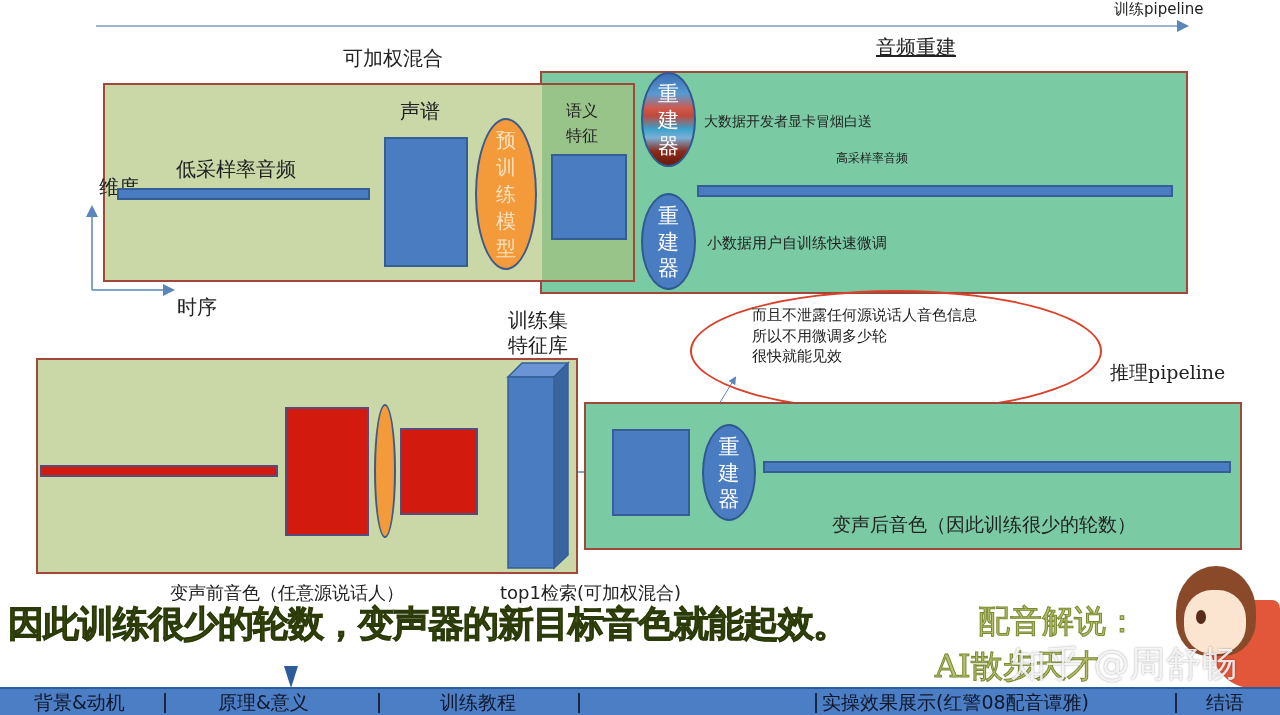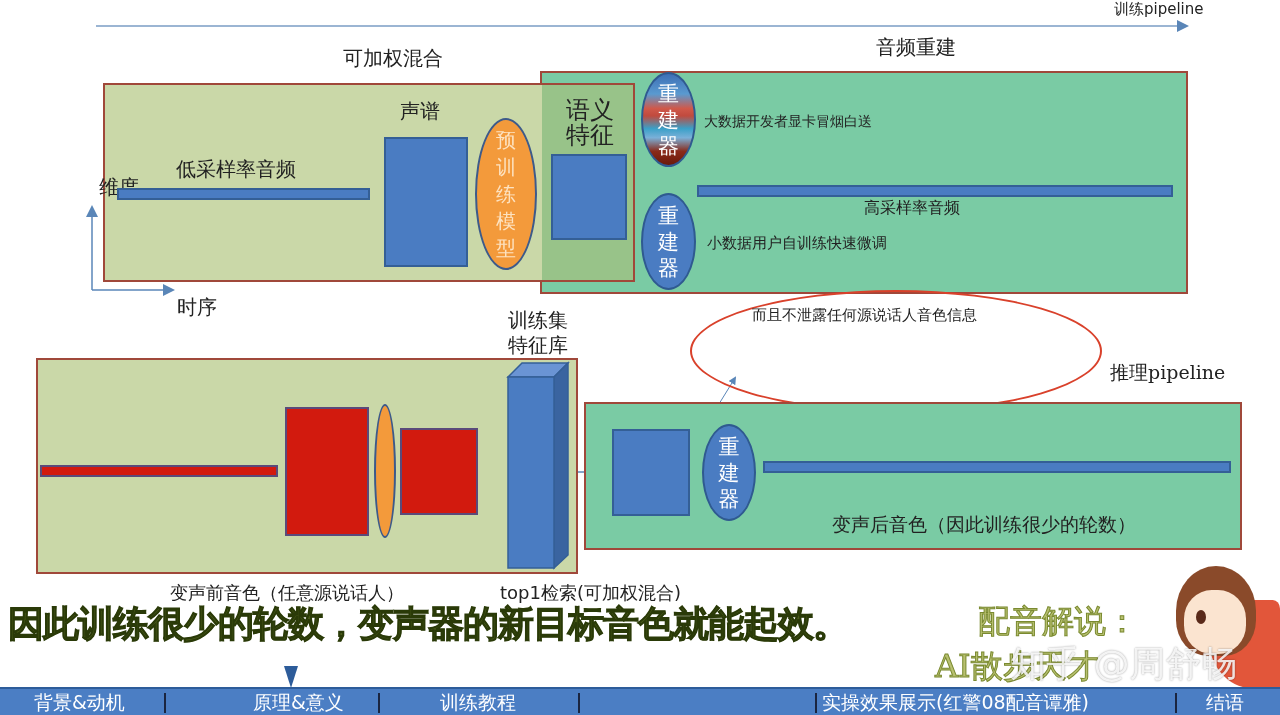--- a/index.html
+++ b/index.html
@@ -12,21 +12,21 @@
   .blue { position:absolute; background:#4a7cc2; border:2px solid #345f96; box-sizing:border-box; }
   .red { position:absolute; background:#d21a0e; border:2px solid #5a4a7a; box-sizing:border-box; }
   .ellipse { position:absolute; border-radius:50%; box-sizing:border-box; display:flex; flex-direction:column;
              align-items:center; justify-content:center; color:#fff; font-size:21px; line-height:26px; }
   .rebuild { background:#4a7cc2; border:2px solid #2f5a90; }
   .rebuild-grad { border:2px solid #2f5a90;
     background:linear-gradient(to bottom,#3d6fb5 0%,#5a9ad0 22%,#d0584a 38%,#c04a3e 46%,#3aa0c8 60%,#7ab0d8 70%,#8a2a1a 85%,#6a1a0a 100%); }
   .pretrain { background:#f39a3b; border:2px solid #3d5a8a; color:#fde2c0; }
   .navbar { position:absolute; left:0; top:687px; width:1280px; height:28px; background:#4b7ec4;
             border-top:2px solid #2d5c9a; box-sizing:border-box; display:flex; align-items:center;
-            font-family:"DejaVu Sans","Liberation Sans",sans-serif; font-size:19px; color:#ffffff; }
+            font-family:"DejaVu Sans","Liberation Sans",sans-serif; font-size:19px; color:#0f172a; }
   .nav-item { position:absolute; top:1px; white-space:nowrap; }
   .nav-sep { position:absolute; top:4px; width:2px; height:20px; background:#1a2540; }
   .caption { position:absolute; left:8px; top:600px; font-family:"DejaVu Sans","Liberation Sans",sans-serif;
              font-size:36px; font-weight:bold; color:#4a5a1a; letter-spacing:-1px;
              -webkit-text-stroke:1px #2a3a08; white-space:nowrap; }
   .dub { position:absolute; font-family:"DejaVu Serif","Liberation Serif",serif; font-size:32px;
          color:#b8c070; -webkit-text-stroke:1px #7a8a30; white-space:nowrap; }
   .watermark { position:absolute; font-family:"DejaVu Sans","Liberation Sans",sans-serif; font-size:36px;
                color:rgba(255,255,255,0.85); white-space:nowrap; text-shadow:0 0 2px rgba(0,0,0,0.4); }
 </style>
@@ -49,21 +49,21 @@
 
   <line x1="478" y1="472" x2="510" y2="472" stroke="#5a86b8" stroke-width="1.5" marker-end="url(#arr)"></line>
   <line x1="566" y1="472" x2="608" y2="472" stroke="#5a86b8" stroke-width="1.5" marker-end="url(#arr)"></line>
 
   <line x1="706" y1="425" x2="735" y2="378" stroke="#5a86b8" stroke-width="1" marker-end="url(#arr)"></line>
 </svg>
 
 <div class="lbl" style="left:1114px;top:0px;font-size:15px;font-family:'DejaVu Sans','Liberation Sans',sans-serif;">训练pipeline</div>
 
 <div class="lbl" style="left:343px;top:45px;font-size:20px;">可加权混合</div>
-<div class="lbl" style="left:876px;top:34px;font-size:20px;">音频重建</div>
+<div class="lbl" style="left:876px;top:34px;font-size:20px;text-decoration:underline;">音频重建</div>
 
 <div class="box-teal" style="left:540px;top:71px;width:648px;height:223px;"></div>
 <div class="box-green" style="left:103px;top:83px;width:532px;height:199px;"></div>
 <div class="abs" style="left:542px;top:85px;width:91px;height:195px;background:#8fbf84;opacity:0.85;"></div>
 
 <div class="lbl" style="left:55px;top:174px;font-size:20px;margin-left:44px;">维度</div>
 <div class="lbl" style="left:177px;top:294px;font-size:20px;">时序</div>
 
 <div class="lbl" style="left:176px;top:156px;font-size:20px;">低采样率音频</div>
 <div class="blue" style="left:117px;top:188px;width:253px;height:12px;"></div>
@@ -72,46 +72,48 @@
 <div class="blue" style="left:384px;top:137px;width:84px;height:130px;"></div>
 
 <div class="ellipse pretrain" style="left:475px;top:118px;width:62px;height:152px;font-size:20px;line-height:27px;">
   <span>预</span>
   <span>训</span>
   <span>练</span>
   <span>模</span>
   <span>型</span>
 </div>
 
-<div class="lbl" style="left:566px;top:98px;font-size:24px;line-height:25px;text-align:center;">
+<div class="lbl" style="left:566px;top:98px;font-size:16px;line-height:25px;text-align:center;">
   <div>语义</div>
   <div>特征</div>
 </div>
 <div class="blue" style="left:551px;top:154px;width:76px;height:86px;"></div>
 
 <div class="ellipse rebuild-grad" style="left:641px;top:72px;width:55px;height:95px;">
   <span>重</span>
   <span>建</span>
   <span>器</span>
 </div>
 <div class="lbl" style="left:704px;top:113px;font-size:14px;">大数据开发者显卡冒烟白送</div>
 
 <div class="ellipse rebuild" style="left:641px;top:193px;width:55px;height:97px;">
   <span>重</span>
   <span>建</span>
   <span>器</span>
 </div>
 <div class="lbl" style="left:707px;top:234px;font-size:15px;">小数据用户自训练快速微调</div>
 
-<div class="lbl" style="left:864px;top:150px;font-size:16px;margin-top:48px;">高采样率音频</div>
+<div class="lbl" style="left:836px;top:150px;font-size:12px;">高采样率音频</div>
 <div class="blue" style="left:697px;top:185px;width:476px;height:12px;"></div>
 
 <div class="abs" style="left:690px;top:290px;width:412px;height:122px;border:2.5px solid #d9412b;border-radius:50%;box-sizing:border-box;"></div>
 <div class="lbl" style="left:752px;top:305px;font-size:15px;line-height:20.5px;">
   <div>而且不泄露任何源说话人音色信息</div>
+  <div>所以不用微调多少轮</div>
+  <div>很快就能见效</div>
 </div>
 
 <div class="lbl" style="left:1110px;top:360px;font-size:19px;">推理pipeline</div>
 
 <div class="lbl" style="left:508px;top:308px;font-size:20px;line-height:25px;text-align:center;">
   <div>训练集</div>
   <div>特征库</div>
 </div>
 
 <div class="box-green" style="left:36px;top:358px;width:542px;height:216px;"></div>
@@ -151,21 +153,21 @@
   <div class="abs" style="left:28px;top:50px;width:10px;height:14px;background:#5a2a1a;border-radius:50%;"></div>
 </div>
 
 <div class="watermark" style="left:1010px;top:640px;">知乎 @周舒畅</div>
 
 <div class="abs" style="left:284px;top:666px;width:14px;height:22px;background:#2d5c9a;clip-path:polygon(0 0,100% 0,50% 100%);"></div>
 
 <div class="navbar">
   <span class="nav-item" style="left:34px;">背景&amp;动机</span>
   <span class="nav-sep" style="left:164px;"></span>
-  <span class="nav-item" style="left:218px;margin-left:35px;">原理&amp;意义</span>
+  <span class="nav-item" style="left:218px;">原理&amp;意义</span>
   <span class="nav-sep" style="left:378px;"></span>
   <span class="nav-item" style="left:440px;">训练教程</span>
   <span class="nav-sep" style="left:578px;"></span>
   <span class="nav-sep" style="left:815px;"></span>
   <span class="nav-item" style="left:822px;">实操效果展示(红警08配音谭雅)</span>
   <span class="nav-sep" style="left:1175px;"></span>
   <span class="nav-item" style="left:1206px;">结语</span>
 </div>
 
 </body></html>

